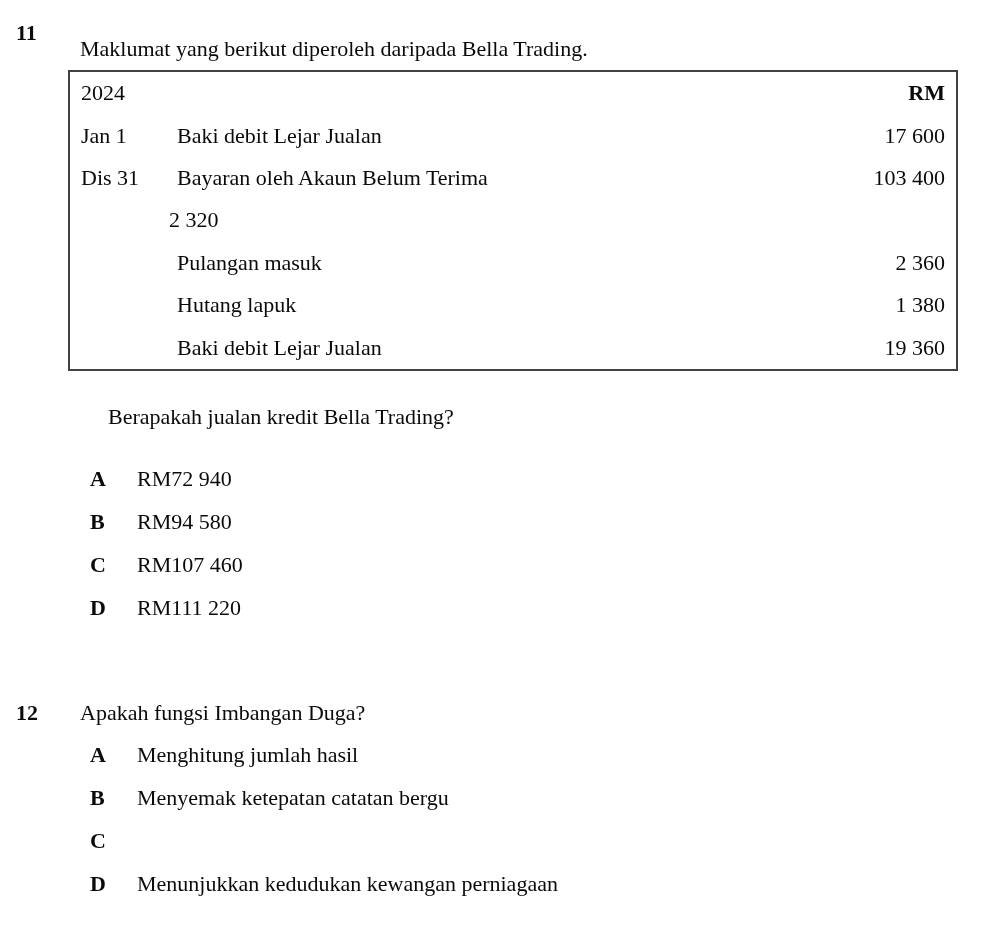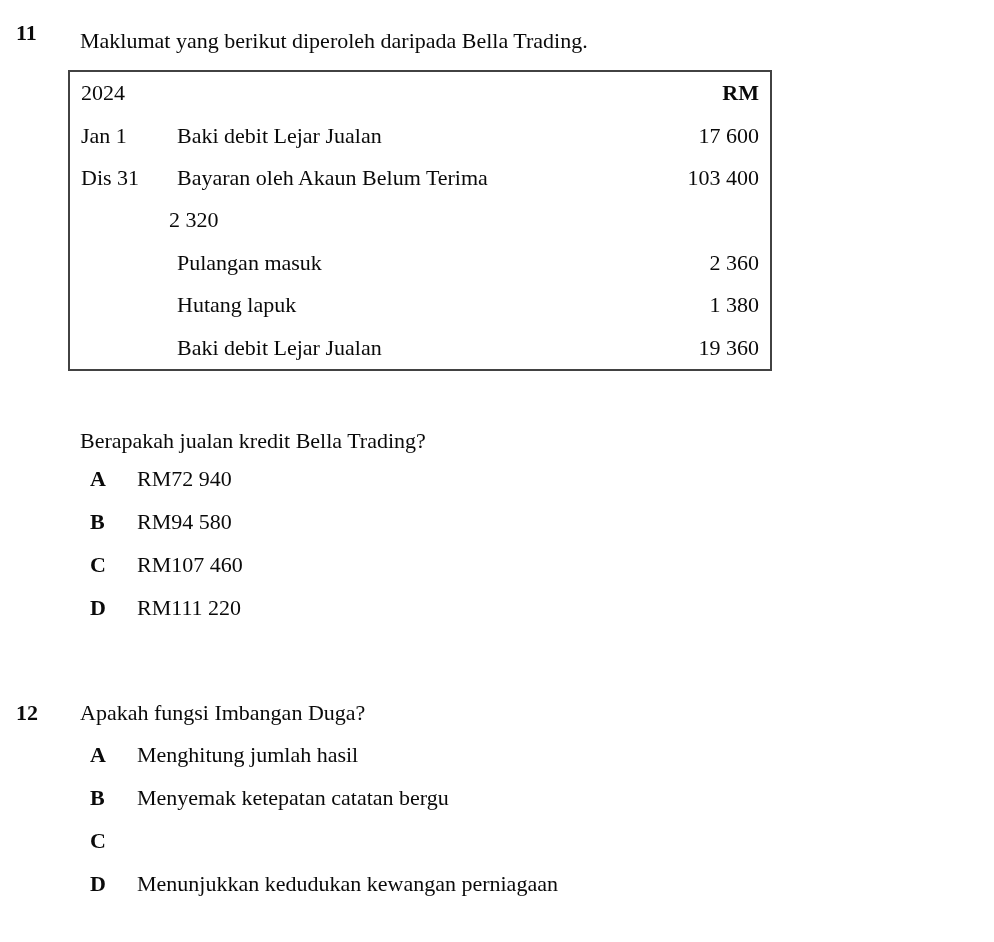--- a/index.html
+++ b/index.html
@@ -24,21 +24,21 @@
   .q-text {
     position: absolute;
     left: 80px;
   }
 
   
   .info-table {
     position: absolute;
     left: 68px;
     top: 70px;
-    width: 704px;
+    width: 890px;
     height: 301px;
     border: 2px solid #424242;
     display: flex;
     flex-direction: column;
     padding: 0 11px;
   }
   .t-row {
     height: 42.5px;
     display: flex;
     align-items: center;
@@ -81,21 +81,21 @@
     flex: 1 1 auto;
   }
 </style>
 </head>
 <body>
 
 <div>
 
   <span class="q-number" style="top:20px;">11</span>
 
-  <span class="q-text" style="top:28px;">Maklumat yang berikut diperoleh daripada Bella Trading.</span>
+  <span class="q-text" style="top:36px;">Maklumat yang berikut diperoleh daripada Bella Trading.</span>
 
   <div class="info-table">
 
     <div class="t-row t-header">
       <span class="cell-year">2024</span>
       <span class="cell-rm">RM</span>
     </div>
 
     <div class="t-row">
       <span class="cell-date">Jan 1</span>
@@ -127,21 +127,21 @@
     </div>
 
     <div class="t-row">
       <span class="cell-date"></span>
       <span class="cell-desc">Baki debit Lejar Jualan</span>
       <span class="cell-amount">19 360</span>
     </div>
 
   </div>
 
-  <span class="q-text" style="top:428px;">Berapakah jualan kredit Bella Trading?</span>
+  <span class="q-text" style="top:404px;margin-left:28px;">Berapakah jualan kredit Bella Trading?</span>
 
   <div class="options" style="top:457px;">
     <div class="option-row">
       <span class="option-letter">A</span>
       <span class="option-text">RM72 940</span>
     </div>
     <div class="option-row">
       <span class="option-letter">B</span>
       <span class="option-text">RM94 580</span>
     </div>

